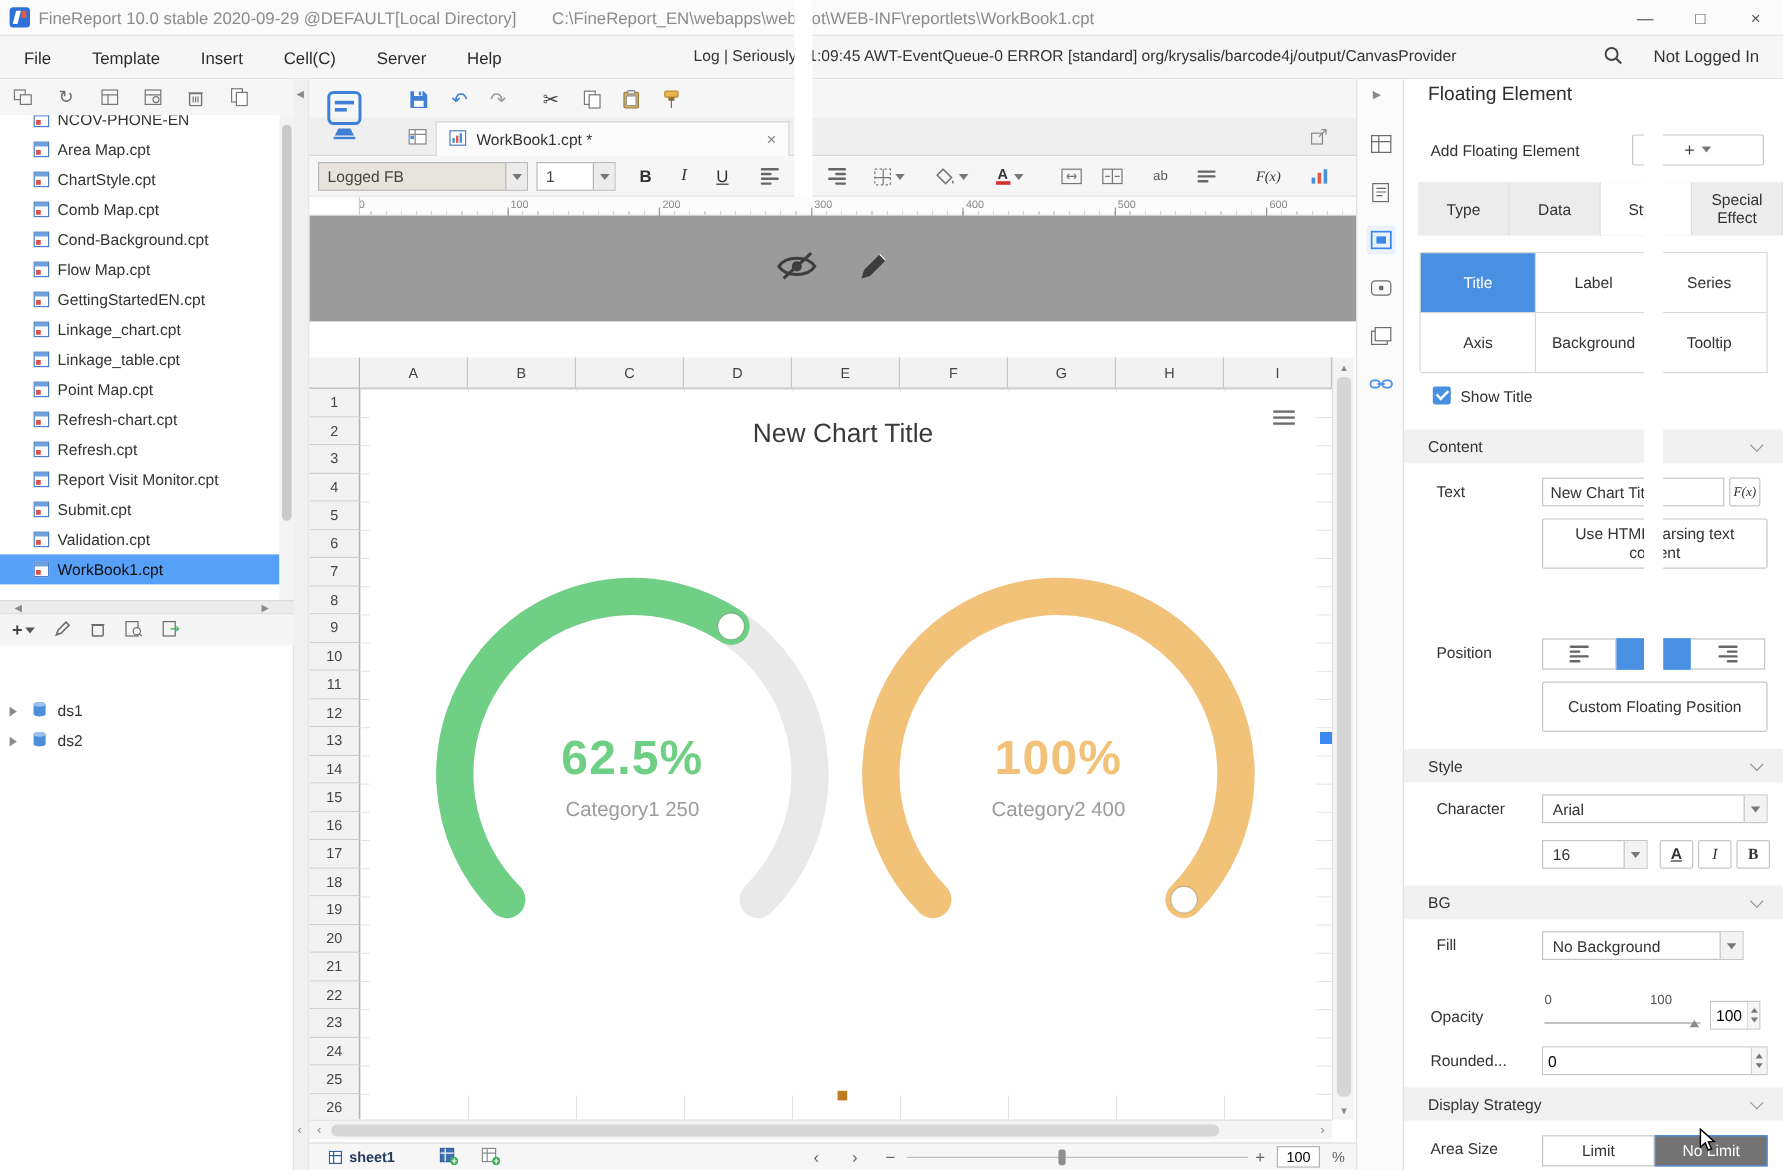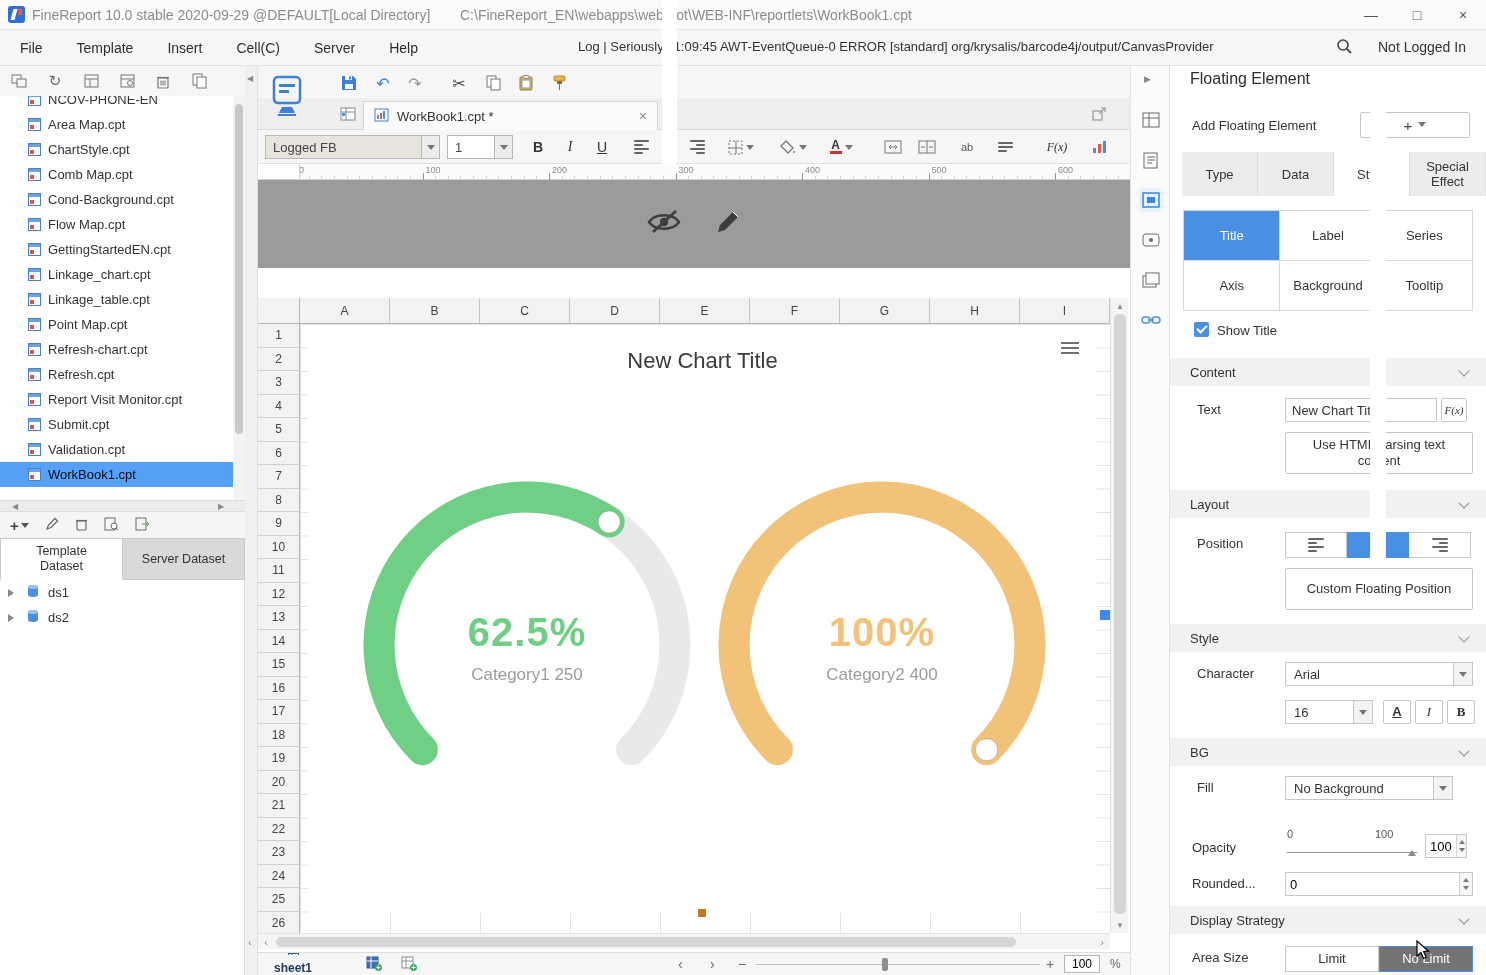--- a/index.html
+++ b/index.html
@@ -93,21 +93,21 @@
 .gauge-label{position:absolute;left:0;right:0;top:190px;text-align:center;font-size:17px;color:#9b9b9b;}
 .handle-sq{position:absolute;width:8px;height:8px;background:#bf7b22;}
 .handle-blue{position:absolute;width:10px;height:10px;background:#3c8af0;}
 .v-scroll{position:absolute;left:852px;top:232px;width:18px;height:635px;background:#f4f4f4;border-left:1px solid #e2e2e2;}
 .v-scroll .thumb{position:absolute;left:3px;top:16px;width:12px;height:600px;background:#d6d6d6;border-radius:5px;}
 .sb-arrow{position:absolute;left:0;width:18px;height:16px;display:flex;align-items:center;justify-content:center;font-size:8px;color:#8a8a8a;}
 .h-scroll{position:absolute;left:0;top:867px;width:852px;height:16px;background:#f4f4f4;border-top:1px solid #e2e2e2;}
 .h-scroll .thumb{position:absolute;left:18px;top:3px;width:740px;height:10px;background:#d6d6d6;border-radius:5px;}
 .hs-arrow{position:absolute;top:0;width:16px;height:16px;display:flex;align-items:center;justify-content:center;font-size:11px;color:#8a8a8a;}
 .bottom-bar{position:absolute;left:0;top:886px;width:872px;height:23px;background:#f6f6f6;border-top:1px solid #ddd;}
-.sheet-tab{position:absolute;left:8px;top:0;height:22px;display:flex;align-items:center;gap:6px;padding:0 8px;flex-direction:column;}
+.sheet-tab{position:absolute;left:8px;top:0;height:22px;display:flex;align-items:center;gap:6px;padding:0 8px;}
 .sheet-lbl{font-size:12px;color:#223a5e;font-weight:bold;}
 .bb-ic{position:absolute;top:3px;}
 .bb-txt{position:absolute;top:3px;font-size:14px;color:#666;}
 .zoom-track{position:absolute;left:498px;top:11px;width:284px;height:1px;background:#bdbdbd;}
 .zoom-handle{position:absolute;left:624px;top:5px;width:6px;height:13px;background:#8f8f8f;border-radius:2px;}
 .zoom-input{position:absolute;left:806px;top:2px;width:36px;height:18px;border:1px solid #b5b5b5;font-size:12px;text-align:center;font-family:"Liberation Sans",sans-serif;}
 
 
 .right-strip{left:1130px;top:66px;width:40px;height:909px;background:#fbfbfb;border-left:1px solid #e2e2e2;border-right:1px solid #e2e2e2;}
 .strip-btn{position:absolute;left:8px;width:24px;height:24px;display:flex;align-items:center;justify-content:center;}
@@ -314,25 +314,20 @@
             <rect x="1" y="1" width="10" height="12" fill="none" stroke="#6b6b6b"></rect>
             <circle cx="10" cy="9" r="3" fill="#fff" stroke="#6b6b6b"></circle>
             <line x1="12" y1="11" x2="14" y2="13" stroke="#6b6b6b"></line>
           </svg></span>
       <span><svg width="15" height="14">
             <rect x="1" y="1" width="10" height="12" fill="none" stroke="#6b6b6b"></rect>
             <path d="M7 7h7m0 0l-2-2m2 2l-2 2" fill="none" stroke="#3fae5a"></path>
           </svg></span>
     </div>
 
-    <div class="ds-tabs">
-
-    <div class="ds-tab selected">Template Dataset</div>
-        <div class="ds-tab">Server Dataset</div>
-      </div>
 
     <div class="ds-list">
 
     <div class="ds-item">
         <span class="tri-r"></span>
         <span><svg width="14" height="14" viewBox="0 0 14 14">
               <path d="M2 3c0-1.1 2.2-2 5-2s5 .9 5 2v8c0 1.1-2.2 2-5 2s-5-.9-5-2z" fill="#4d8fdb"></path>
               <ellipse cx="7" cy="3" rx="5" ry="2" fill="#9cc2ec"></ellipse>
             </svg></span>
         <span class="ds-lbl">ds1</span>
@@ -750,24 +745,20 @@
 
     <div class="sec-bar" style="top:292px">
       <span>Content</span>
       <span class="chev"></span>
     </div>
     <span class="rp-lbl" style="left:27px;top:336px">Text</span>
     <input class="rp-input" style="left: 115px; top: 332px; width: 152px;" value="New Chart Title">
     <div class="rp-btn" style="left:271px;top:332px;width:26px;height:24px;font-family:'Liberation Serif',serif;font-style:italic;font-size:11px;padding:0">F(x)</div>
     <div class="rp-btn" style="left:115px;top:366px;width:188px;height:42px">Use HTML parsing text content</div>
 
-    <div class="sec-bar" style="top:424px">
-      <span>Layout</span>
-      <span class="chev"></span>
-    </div>
     <span class="rp-lbl" style="left:27px;top:470px">Position</span>
     <div class="pos-group" style="left:115px;top:466px">
       <div class="pos-btn">
           <span class="bars left" style="width:16px">
             <i class="w1" style="width:16px"></i>
             <i class="w2"></i>
             <i class="w1" style="width:16px"></i>
             <i class="w2"></i>
           </span>
         </div>

